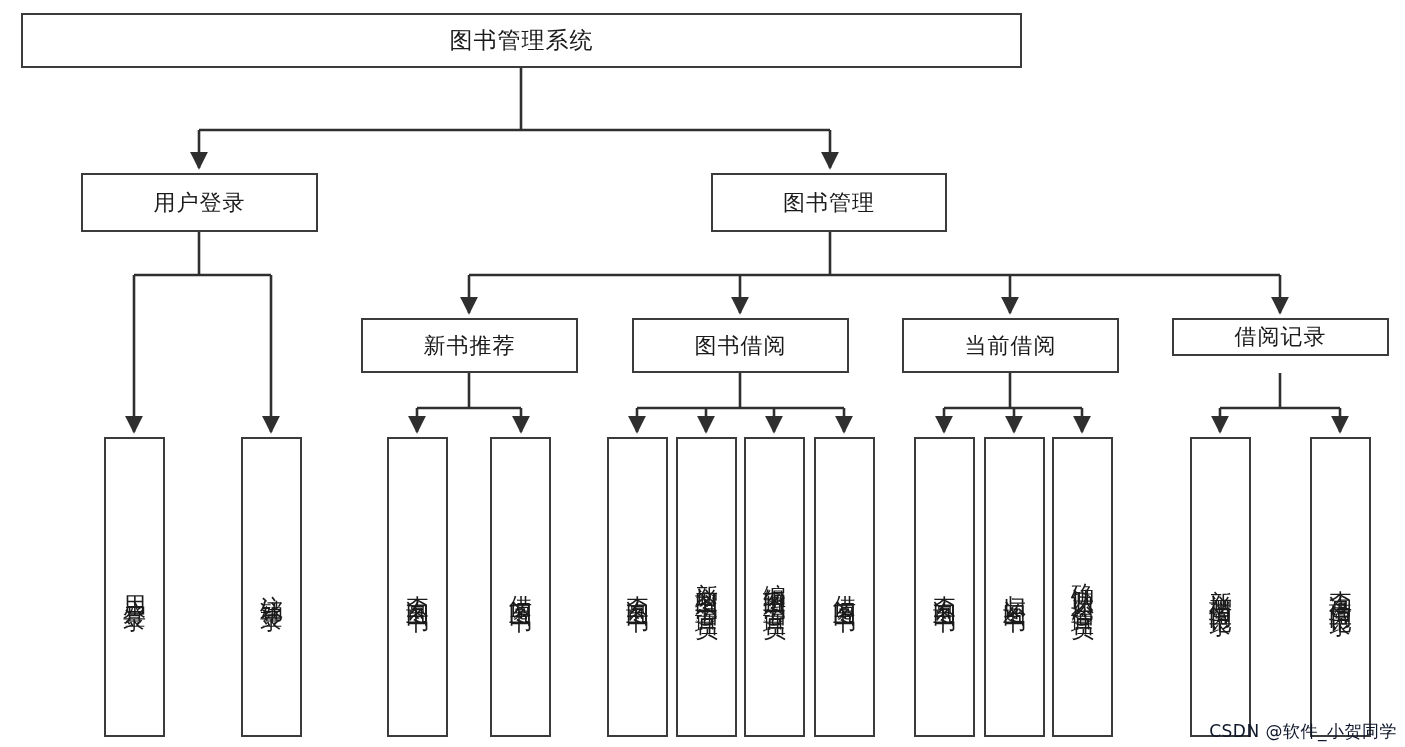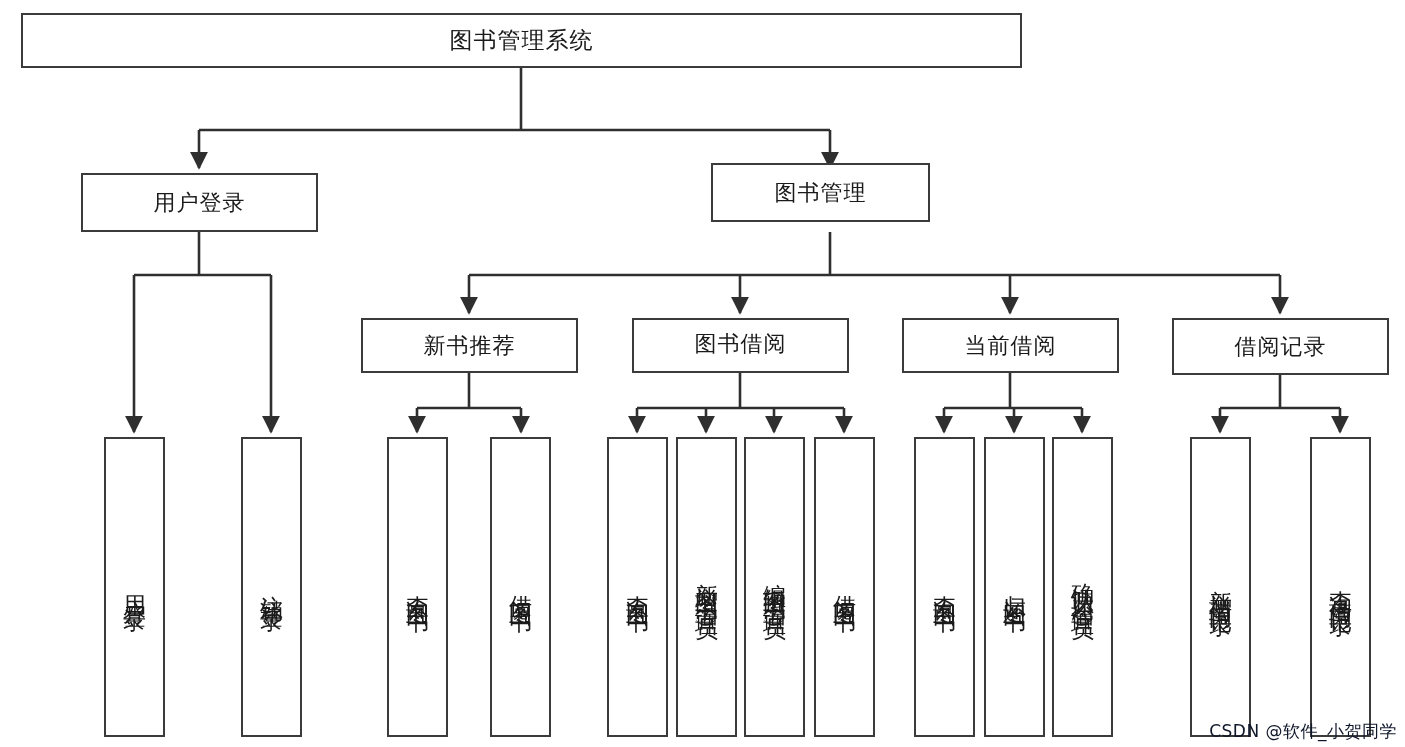--- a/index.html
+++ b/index.html
@@ -113,34 +113,34 @@
     </g>
   </svg>
 
   <div class="node h-node root" style="left:21px;top:13px;width:1001px;height:55px;">
     <span class="lbl">图书管理系统</span>
   </div>
 
   <div class="node h-node" style="left:81px;top:173px;width:237px;height:59px;">
     <span class="lbl">用户登录</span>
   </div>
-  <div class="node h-node" style="left:711px;top:163px;width:219px;height:59px;">
+  <div class="node h-node" style="left:711px;top:173px;width:236px;height:59px;">
     <span class="lbl">图书管理</span>
   </div>
 
   <div class="node h-node" style="left:361px;top:318px;width:217px;height:55px;align-items:center;">
     <span class="lbl">新书推荐</span>
   </div>
-  <div class="node h-node" style="left:632px;top:318px;width:217px;height:55px;font-family:Liberation Mono, monospace;">
+  <div class="node h-node" style="left:632px;top:318px;width:217px;height:55px;">
     <span class="lbl">图书借阅</span>
   </div>
   <div class="node h-node" style="left:902px;top:318px;width:217px;height:55px;justify-content:center;">
     <span class="lbl">当前借阅</span>
   </div>
-  <div class="node h-node" style="left:1172px;top:318px;width:217px;height:57px;">
+  <div class="node h-node" style="left:1172px;top:318px;width:217px;height:38px;">
     <span class="lbl">借阅记录</span>
   </div>
 
   <div class="node v-node" style="left:104px;top:437px;width:61px;height:300px;">
     <span class="lbl">用户登录</span>
   </div>
   <div class="node v-node" style="left:241px;top:437px;width:61px;height:300px;">
     <span class="lbl">注销登录</span>
   </div>
 

